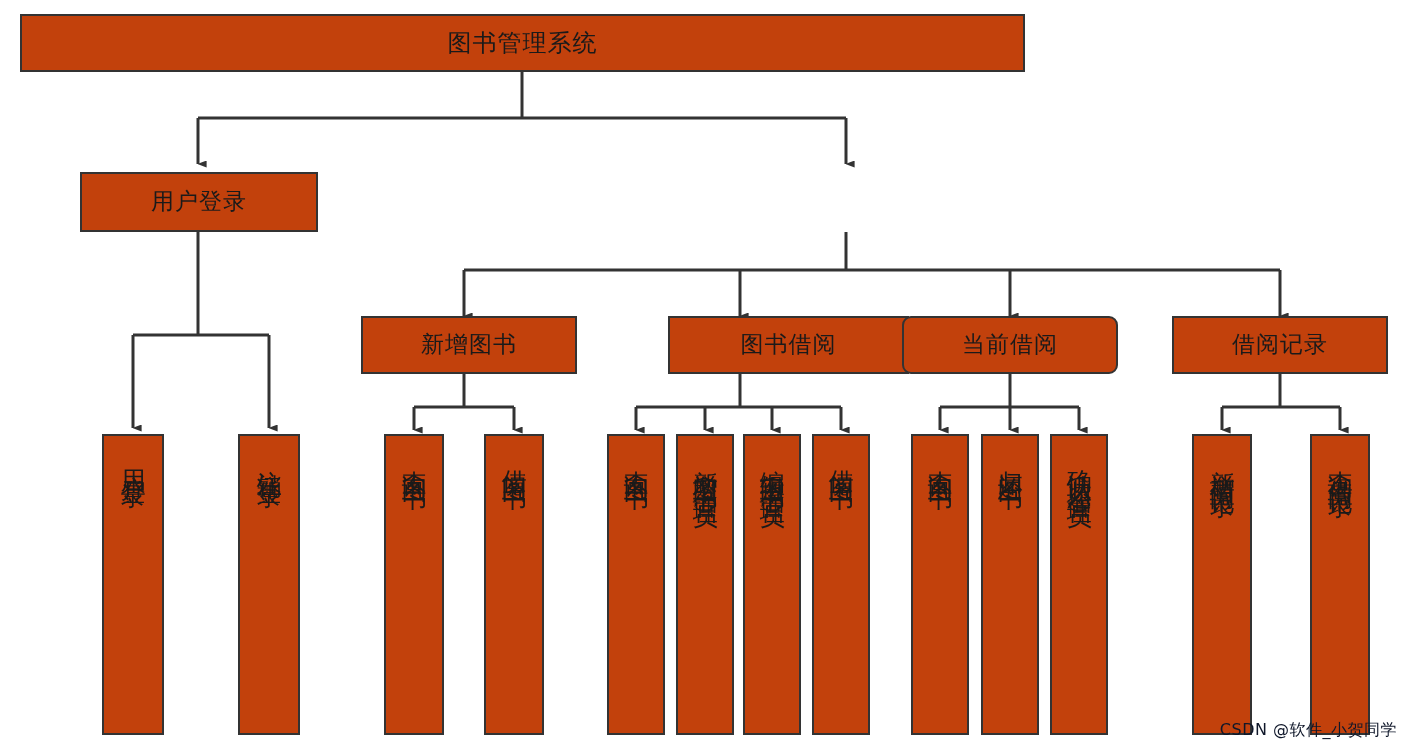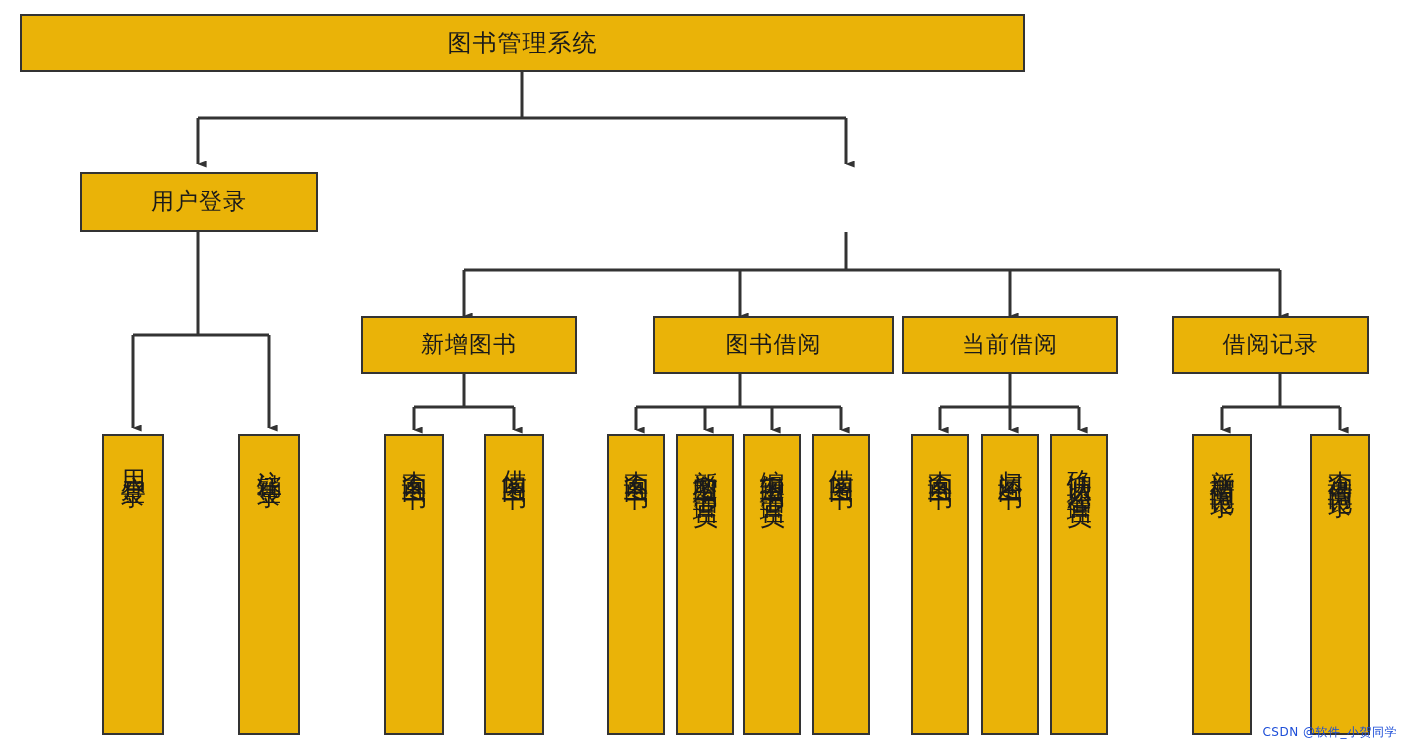--- a/index.html
+++ b/index.html
@@ -25,21 +25,21 @@
     position: absolute;
     left: 0;
     top: 0;
     width: 1405px;
     height: 747px;
     pointer-events: none;
   }
   .node {
     position: absolute;
     box-sizing: border-box;
-    background: #eab308;
+    background: #c2410c;
     border: 2px solid #333333;
     display: flex;
     align-items: center;
     justify-content: center;
     z-index: 2;
   }
   .node-label {
     color: #1a1a1a;
     line-height: 1.18;
     white-space: nowrap;
@@ -62,22 +62,22 @@
     white-space: normal;
     max-height: 285px;
   }
   .node.root .node-label {
     font-size: 24px;
   }
   #watermark {
     position: absolute;
     right: 8px;
     bottom: 6px;
-    font-size: 12px;
-    color: #1d4ed8;
+    font-size: 16px;
+    color: #0f172a;
     letter-spacing: 0.5px;
     z-index: 5;
     white-space: nowrap;
     font-family: "DejaVu Sans", "Liberation Sans", sans-serif;
   }
 </style>
 </head>
 <body>
 
 <div id="diagram-root">
@@ -136,27 +136,27 @@
     <span class="node-label">图书管理系统</span>
   </div>
 
   <div class="node horizontal" style="left:80px; top:172px; width:238px; height:60px;">
     <span class="node-label">用户登录</span>
   </div>
 
   <div class="node horizontal" style="left:361px; top:316px; width:216px; height:58px;">
     <span class="node-label">新增图书</span>
   </div>
-  <div class="node horizontal" style="left:653px; top:316px; width:241px; height:58px;align-items:center;">
+  <div class="node horizontal" style="left:668px; top:316px; width:241px; height:58px;align-items:center;">
     <span class="node-label">图书借阅</span>
   </div>
-  <div class="node horizontal" style="left:902px; top:316px; width:216px; height:58px;">
+  <div class="node horizontal" style="left:902px; top:316px; width:216px; height:58px;border-radius:9px;">
     <span class="node-label">当前借阅</span>
   </div>
-  <div class="node horizontal" style="left:1172px; top:316px; width:197px; height:58px;">
+  <div class="node horizontal" style="left:1172px; top:316px; width:216px; height:58px;">
     <span class="node-label">借阅记录</span>
   </div>
 
   <div class="node vertical" style="left:102px; top:434px; width:62px; height:301px;">
     <span class="node-label">用户登录</span>
   </div>
   <div class="node vertical" style="left:238px; top:434px; width:62px; height:301px;">
     <span class="node-label">注销登录</span>
   </div>
 

